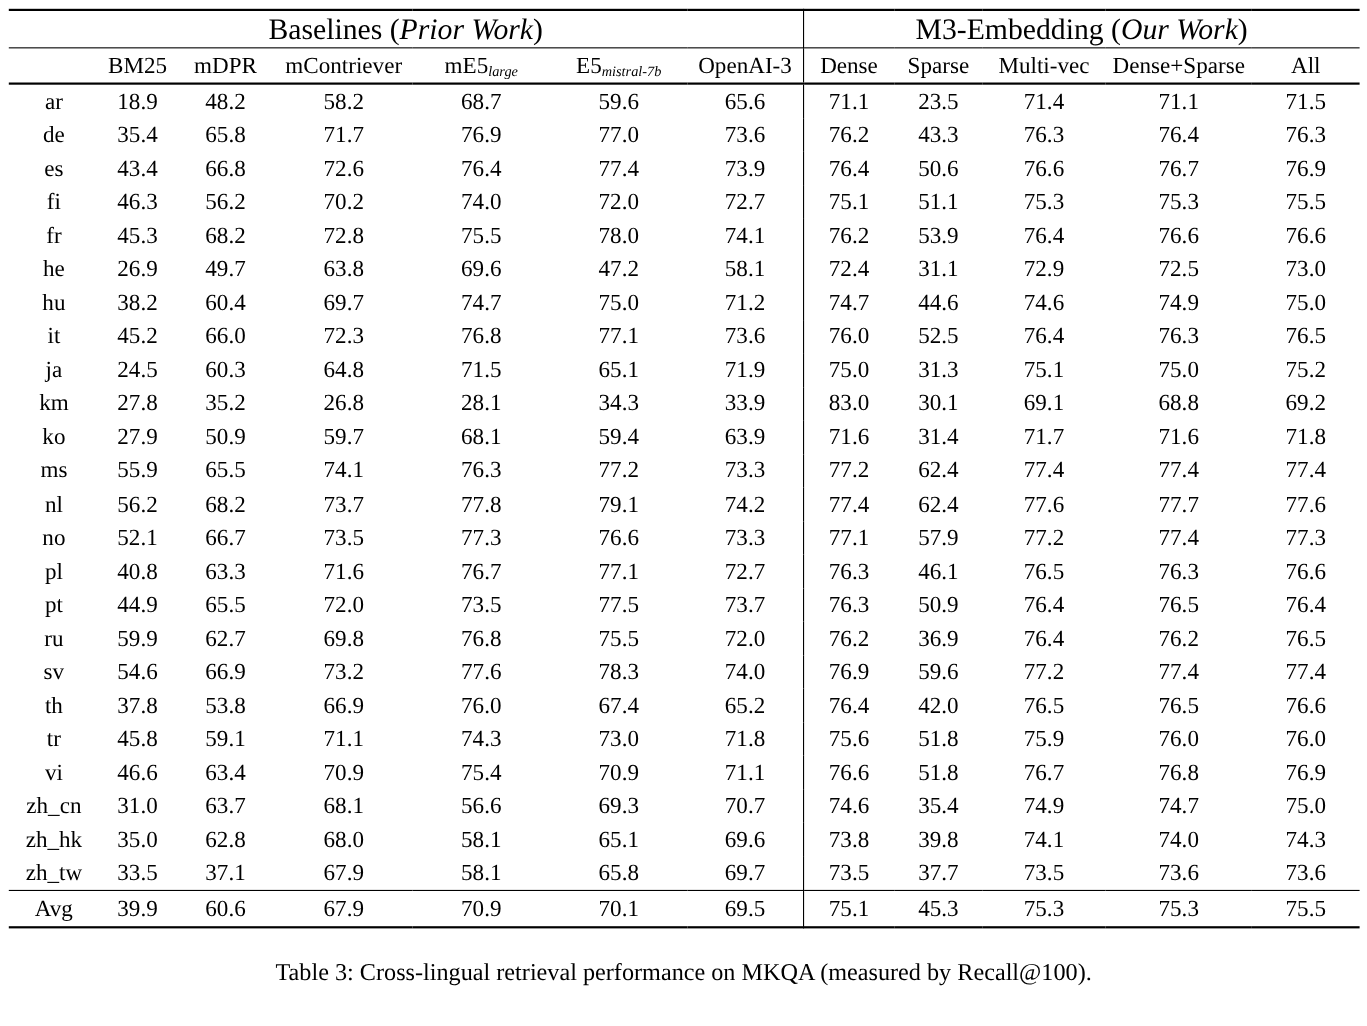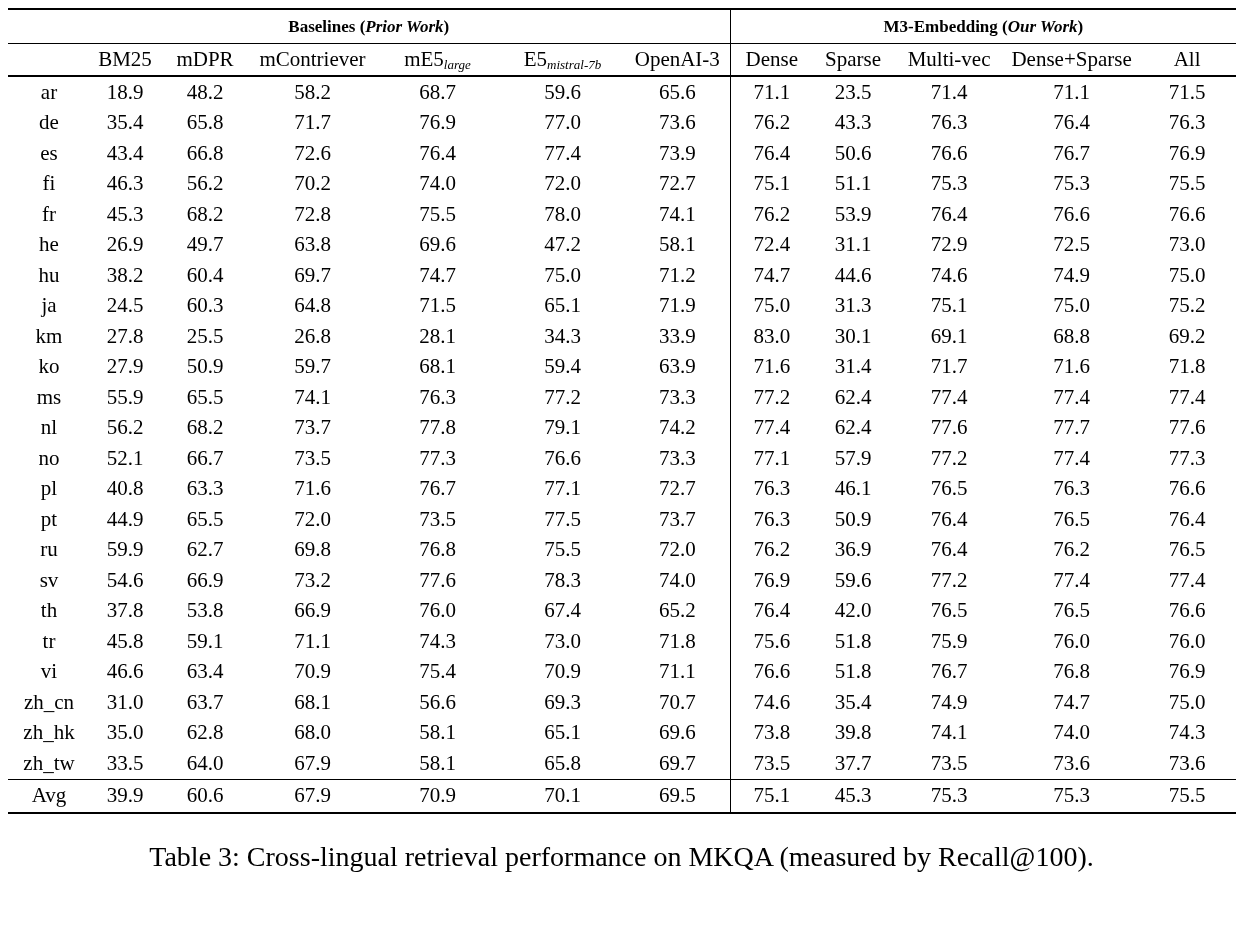--- a/index.html
+++ b/index.html
@@ -28,22 +28,21 @@
     font-weight: normal;
     font-size: 21px;
     text-align: center;
     padding: 0;
     white-space: nowrap;
     overflow: hidden;
   }
   tr.group-header-row th {
     height: 33px;
     border-bottom: 1.5px solid #000;
-    font-size: 17px;
-    font-weight: bold;
+    font-size: 27px;
   }
   tr.col-header-row th {
     height: 31px;
     border-bottom: 2px solid #000;
   }
   tbody tr td { height: 30.5px; }
   tr.avg-row td {
     height: 32px;
     border-top: 1.5px solid #000;
   }
@@ -57,21 +56,21 @@
   sub.hsub {
     font-size: 0.62em;
     vertical-align: baseline;
     position: relative;
     top: 0.25em;
     font-style: italic;
   }
   .caption {
     margin-top: 27px;
     text-align: center;
-    font-size: 28px;
+    font-size: 22px;
   }
 </style>
 </head>
 <body>
 
 <div class="page">
 
   <table class="results">
     <colgroup>
       <col style="width:82px">
@@ -200,37 +199,51 @@
           <td>74.7</td>
           <td class="b">75.0</td>
           <td class="divider">71.2</td>
           <td>74.7</td>
           <td>44.6</td>
           <td>74.6</td>
           <td>74.9</td>
           <td class="b">75.0</td>
         </tr>
         <tr>
+          <td class="lang">it</td>
+          <td>45.2</td>
+          <td>66.0</td>
+          <td>72.3</td>
+          <td>76.8</td>
+          <td class="b">77.1</td>
+          <td class="divider">73.6</td>
+          <td>76.0</td>
+          <td>52.5</td>
+          <td>76.4</td>
+          <td>76.3</td>
+          <td>76.5</td>
+        </tr>
+        <tr>
           <td class="lang">ja</td>
           <td>24.5</td>
           <td>60.3</td>
           <td>64.8</td>
           <td>71.5</td>
           <td>65.1</td>
           <td class="divider">71.9</td>
           <td>75.0</td>
           <td>31.3</td>
           <td>75.1</td>
           <td>75.0</td>
           <td class="b">75.2</td>
         </tr>
         <tr>
           <td class="lang">km</td>
           <td>27.8</td>
-          <td>25.5</td>
+          <td>35.2</td>
           <td>26.8</td>
           <td>28.1</td>
           <td>34.3</td>
           <td class="divider">33.9</td>
           <td>83.0</td>
           <td>30.1</td>
           <td>69.1</td>
           <td>68.8</td>
           <td class="b">69.2</td>
         </tr>
@@ -412,21 +425,21 @@
           <td class="divider">69.6</td>
           <td>73.8</td>
           <td>39.8</td>
           <td>74.1</td>
           <td>74.0</td>
           <td class="b">74.3</td>
         </tr>
         <tr>
           <td class="lang">zh_tw</td>
           <td>33.5</td>
-          <td>64.0</td>
+          <td>37.1</td>
           <td>67.9</td>
           <td>58.1</td>
           <td>65.8</td>
           <td class="divider">69.7</td>
           <td>73.5</td>
           <td>37.7</td>
           <td>73.5</td>
           <td class="b">73.6</td>
           <td class="b">73.6</td>
         </tr>

